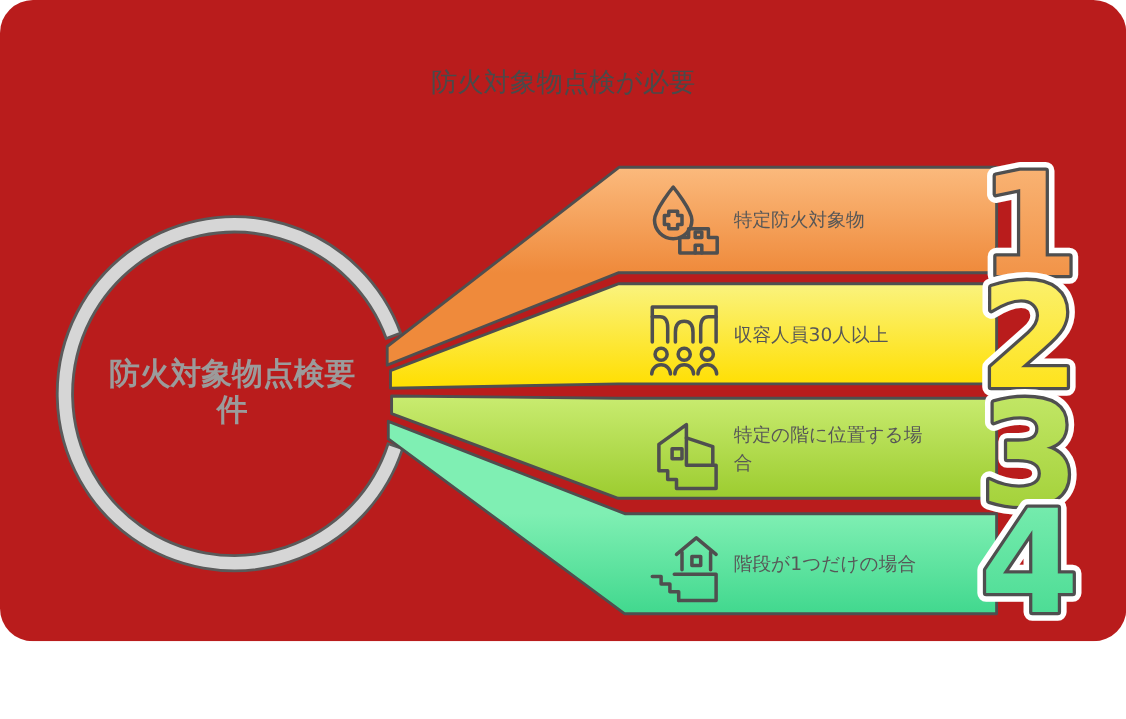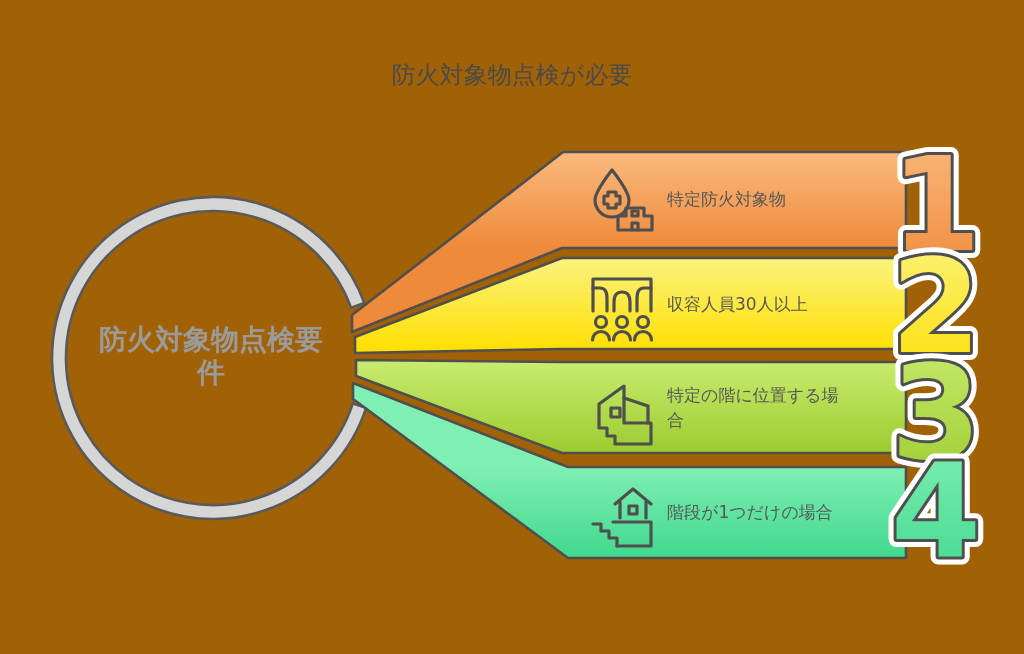--- a/index.html
+++ b/index.html
@@ -1,17 +1,17 @@
 <!DOCTYPE html>
 <html><head>
 <meta charset="utf-8">
 <style>
   html,body{margin:0;padding:0;background:#ffffff;}
-  .stage{width:1024px;height:654px;position:relative;background:#a16207;overflow:hidden;
-         font-family:"DejaVu Sans","Liberation Sans",sans-serif;}
+  .stage{width:1024px;height:583px;position:relative;background:#b91c1c;overflow:hidden;
+         font-family:"DejaVu Sans","Liberation Sans",sans-serif;border-radius:30px;}
   svg text{font-family:"DejaVu Sans","Liberation Sans",sans-serif;}
   .title-text{font-size:24px;fill:#4A4A4A;}
   .hub-text{font-size:28px;font-weight:bold;}
   .item-label{font-size:17px;}
   .shape{stroke:#4F4F4F;stroke-width:2.6;stroke-linejoin:round;}
   .ring{stroke:#5A5A5A;stroke-width:2.6;}
   .icon{fill:none;stroke:#4F4F4F;stroke-width:3.2;stroke-linejoin:round;stroke-linecap:round;}
   .num-halo{font-size:130px;font-weight:bold;fill:#ffffff;stroke:#ffffff;stroke-width:16;
             stroke-linejoin:round;text-anchor:middle;}
   .num{font-size:130px;font-weight:bold;stroke:#4F4F4F;stroke-width:6;paint-order:stroke;

